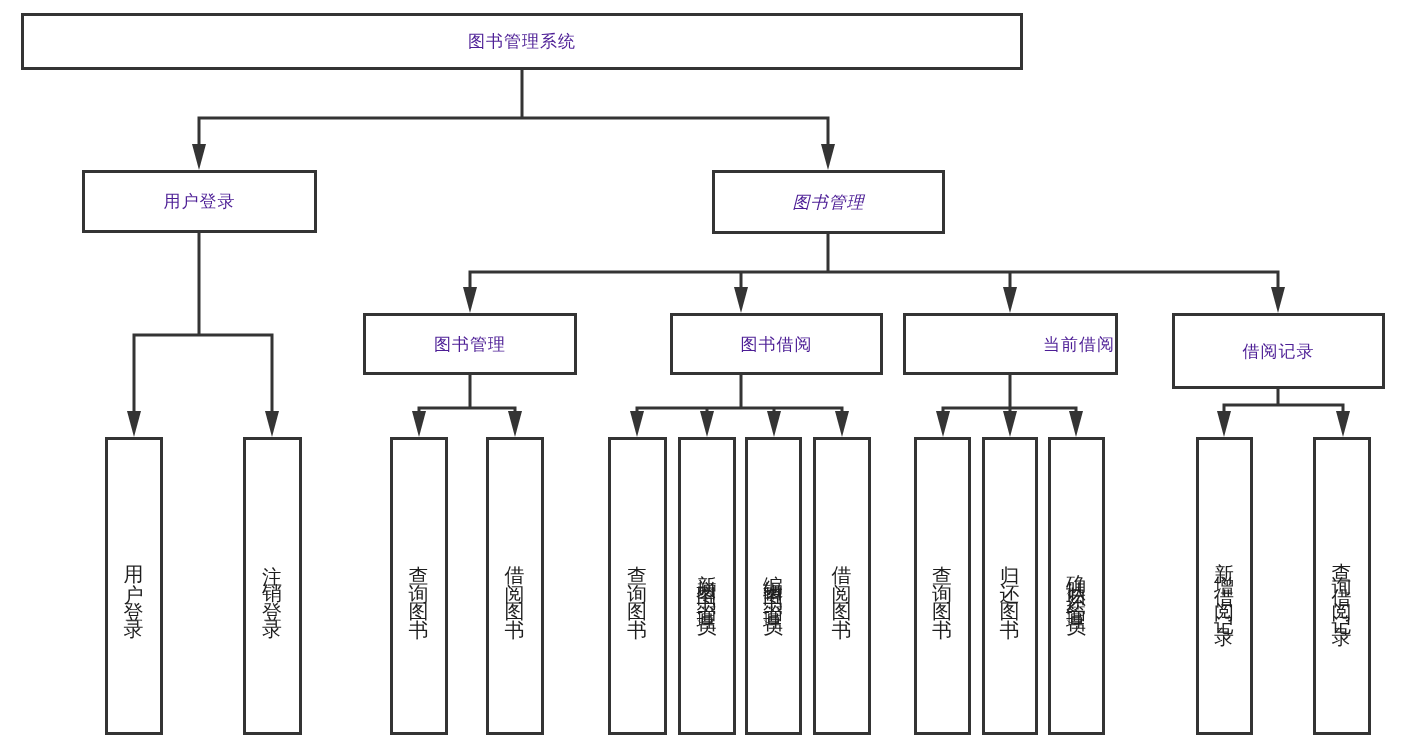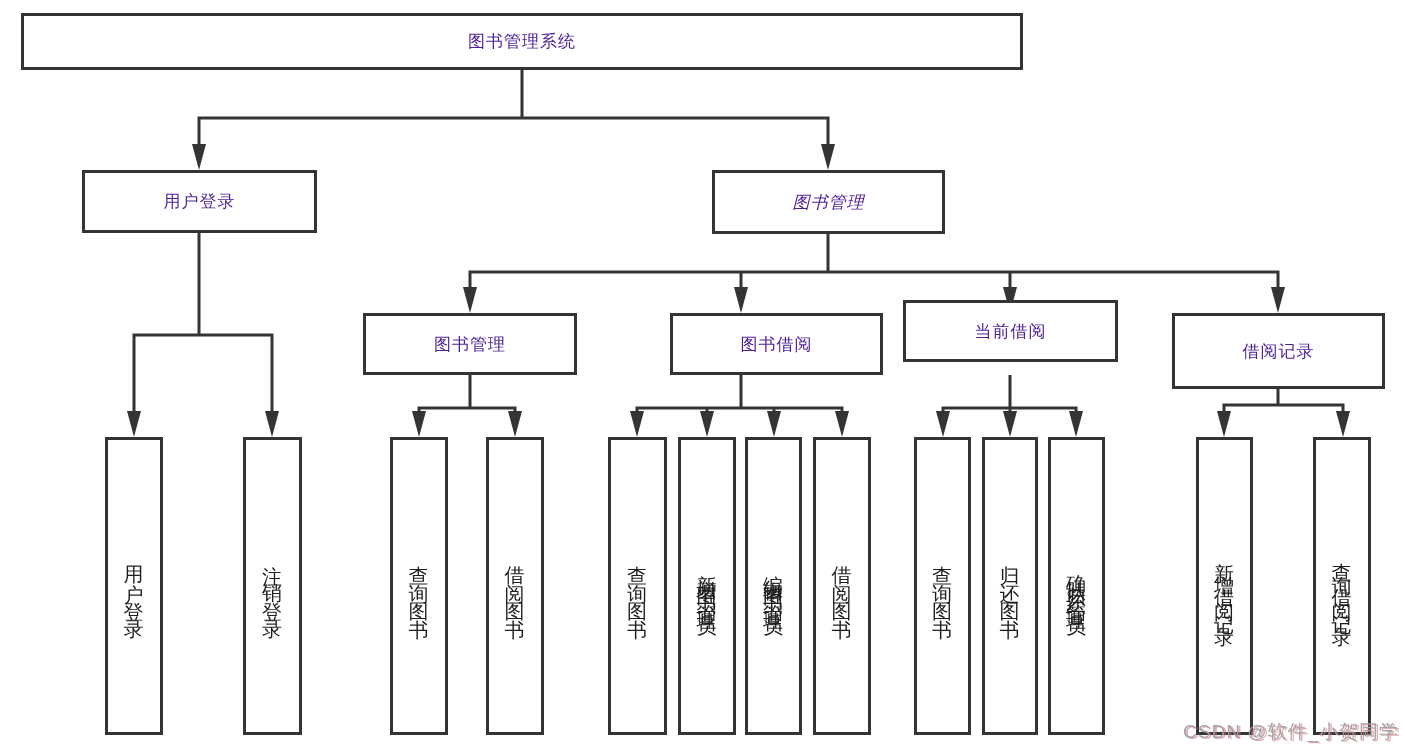--- a/index.html
+++ b/index.html
@@ -123,21 +123,21 @@
   <div class="hbox" style="left:712px; top:170px; width:233px; height:64px;font-style:italic;">
     <span class="lbl">图书管理</span>
   </div>
 
   <div class="hbox" style="left:363px; top:313px; width:214px; height:62px;">
     <span class="lbl">图书管理</span>
   </div>
   <div class="hbox" style="left:670px; top:313px; width:213px; height:62px;">
     <span class="lbl">图书借阅</span>
   </div>
-  <div class="hbox" style="left:903px; top:300px; width:215px; height:62px;">
+  <div class="hbox" style="left:903px; top:313px; width:215px; height:62px;justify-content:flex-end;">
     <span class="lbl">当前借阅</span>
   </div>
   <div class="hbox" style="left:1172px; top:313px; width:213px; height:76px;">
     <span class="lbl">借阅记录</span>
   </div>
 
   <div class="vbox" style="left:105px; width:58px;">
     <span class="vtext chars4">用户登录</span>
   </div>
   <div class="vbox" style="left:243px; width:59px;">
@@ -174,15 +174,14 @@
     <span class="vtext chars9">确认归还（管理员）</span>
   </div>
 
   <div class="vbox" style="left:1196px; width:57px;">
     <span class="vtext chars6">新增借阅记录</span>
   </div>
   <div class="vbox" style="left:1313px; width:58px;">
     <span class="vtext chars6">查询借阅记录</span>
   </div>
 
-  <div class="watermark">CSDN @软件_小贺同学</div>
 
 </div>
 
 </body></html>

